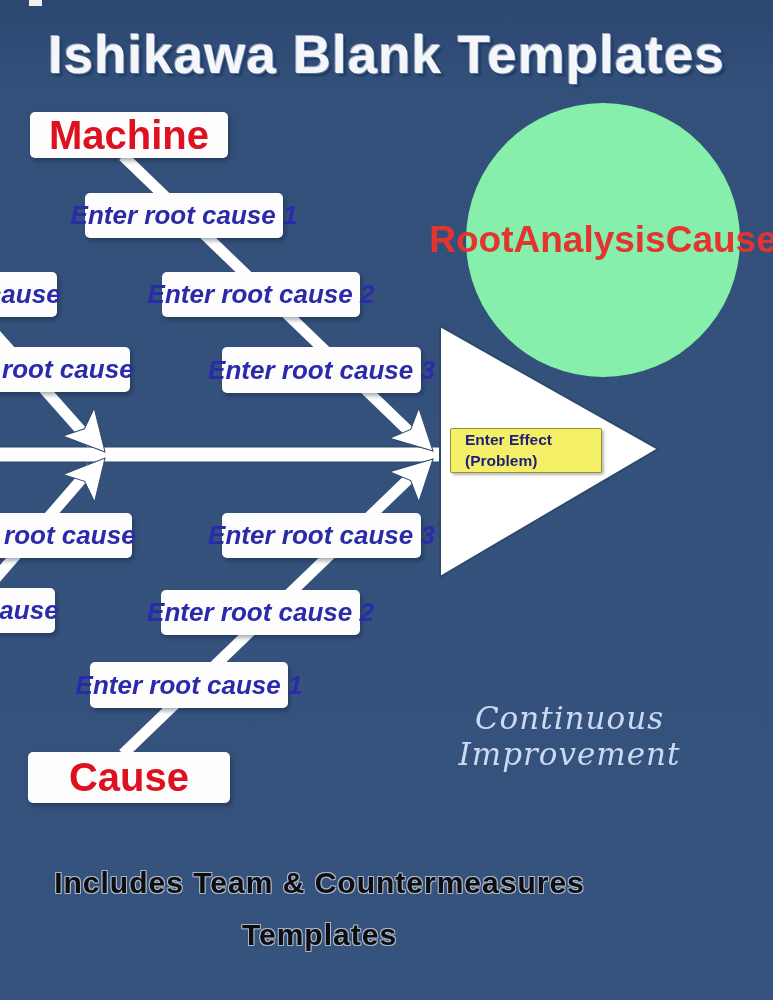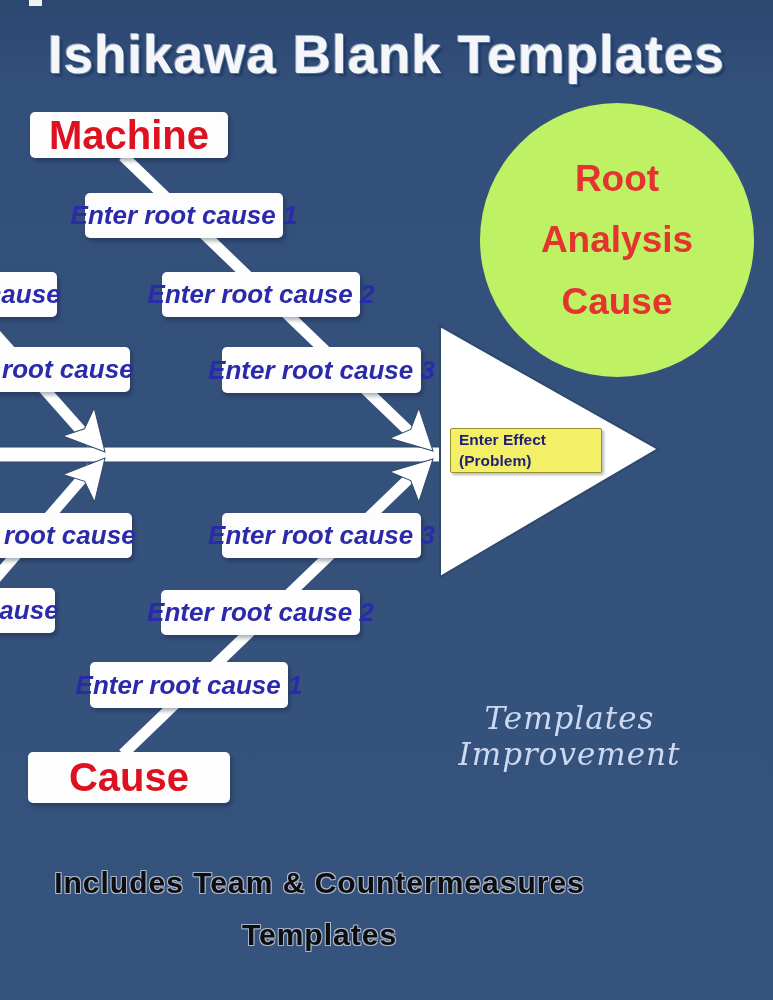--- a/index.html
+++ b/index.html
@@ -19,29 +19,29 @@
   svg.bones{left:0;top:0;}
   
   .wbox{
     background:#fdfdfd;display:flex;align-items:center;justify-content:center;
     box-shadow:2px 3px 4px rgba(10,20,40,.35);border-radius:5px;white-space:nowrap;
   }
   .cause{font-style:italic;font-weight:bold;font-size:26px;color:#2a2aab;}
   .cat{font-weight:bold;font-size:40px;color:#dd1120;}
   
   .badge{
-    left:480px;top:103px;width:274px;height:274px;border-radius:50%;
-    background:#bef264;display:flex;flex-direction:column;align-items:center;justify-content:center;
+    left:466px;top:103px;width:274px;height:274px;border-radius:50%;
+    background:#86efac;display:flex;flex-direction:row;align-items:center;justify-content:center;
   }
   .badge div{font-size:37px;font-weight:bold;color:#e43430;line-height:1.66;}
   
   .effect{
     left:450px;top:428px;width:152px;height:45px;box-sizing:border-box;
     background:#f3f067;border:1px solid #97942f;border-radius:2px;
-    display:flex;flex-direction:column;justify-content:center;padding-left:8px;
+    display:flex;flex-direction:column;justify-content:center;padding-left:14px;
     box-shadow:2px 2px 3px rgba(10,20,40,.3);
   }
   .effect div{font-size:15.5px;font-weight:bold;color:#1f1f78;line-height:1.35;}
   
   .tagline{
     left:382px;top:700px;width:375px;text-align:center;
     font-family:"DejaVu Serif",serif;font-style:italic;font-size:31px;
     color:#ccd9f2;letter-spacing:1px;
   }
   
@@ -132,16 +132,16 @@
 </div>
 <div class="wbox abs" style="left:-143px;top:588px;width:198px;height:45px;">
   <span class="cause">Enter root cause</span>
 </div>
 
 <div class="effect abs">
   <div>Enter Effect</div>
   <div>(Problem)</div>
 </div>
 
-<div class="tagline abs">Templates Improvement</div>
+<div class="tagline abs">Continuous Improvement</div>
 
 <div class="subtitle sub1 abs">Includes Team &amp; Countermeasures</div>
 <div class="subtitle sub2 abs">Templates</div>
 
 </body></html>

